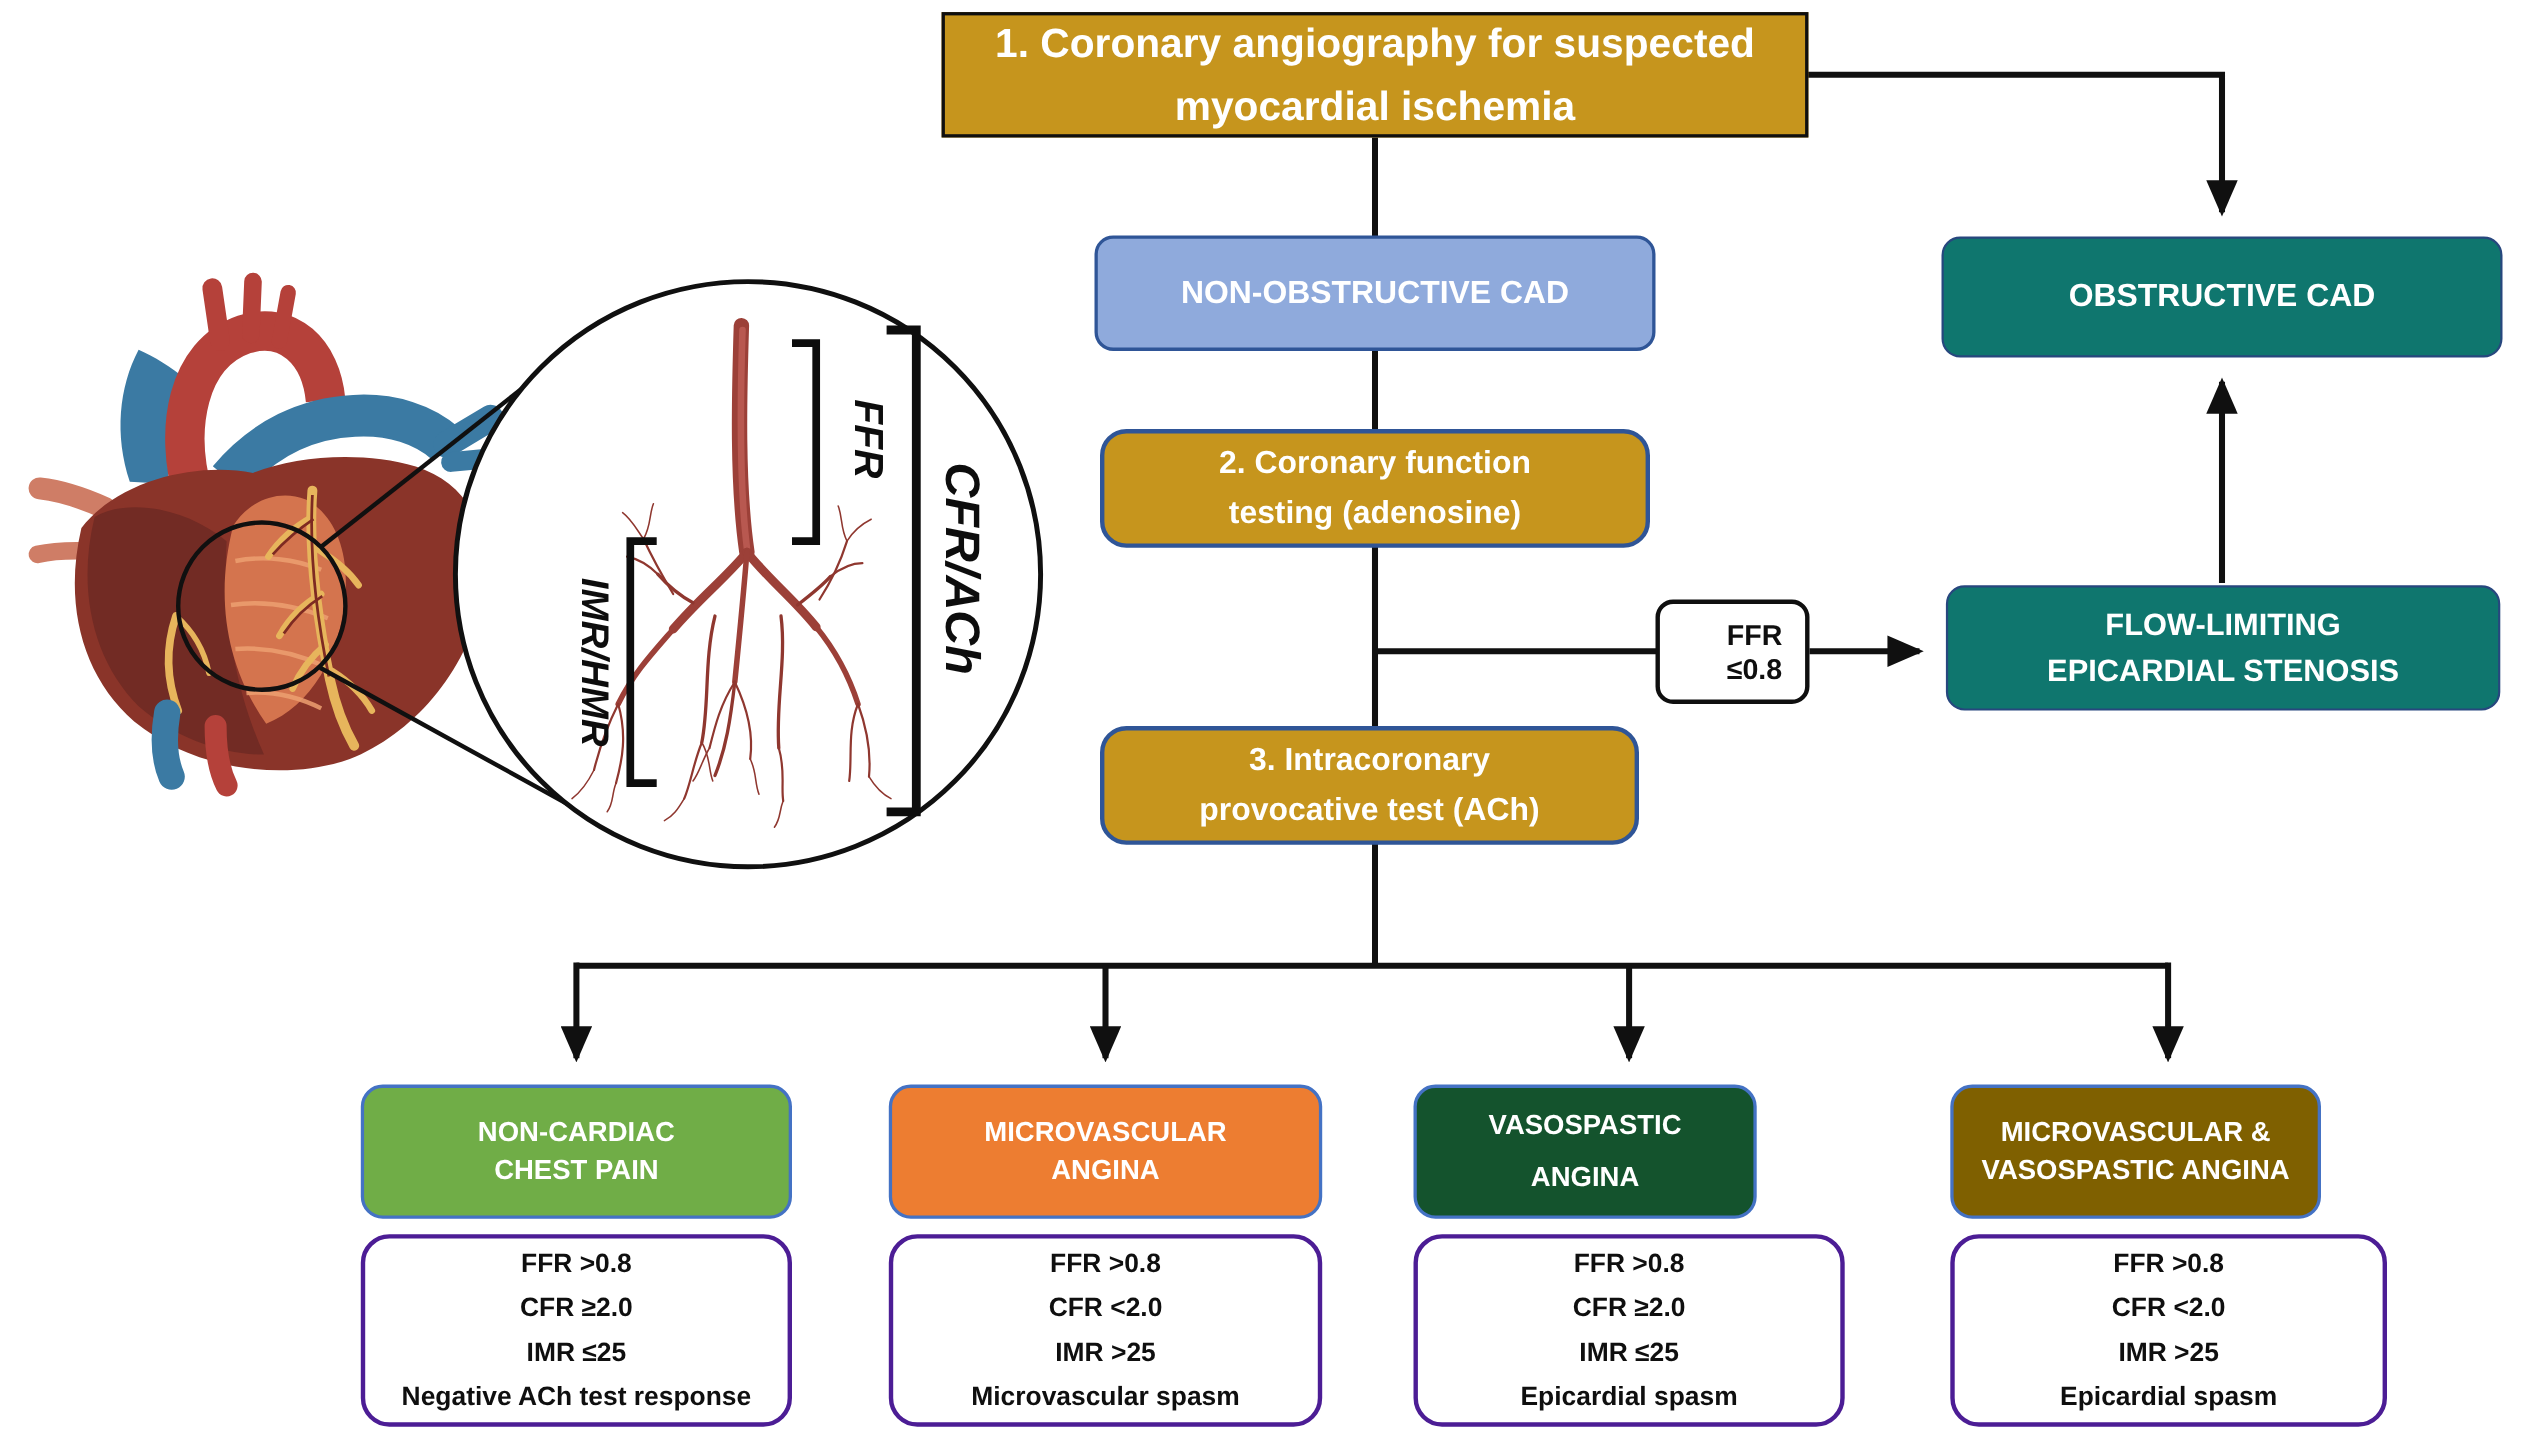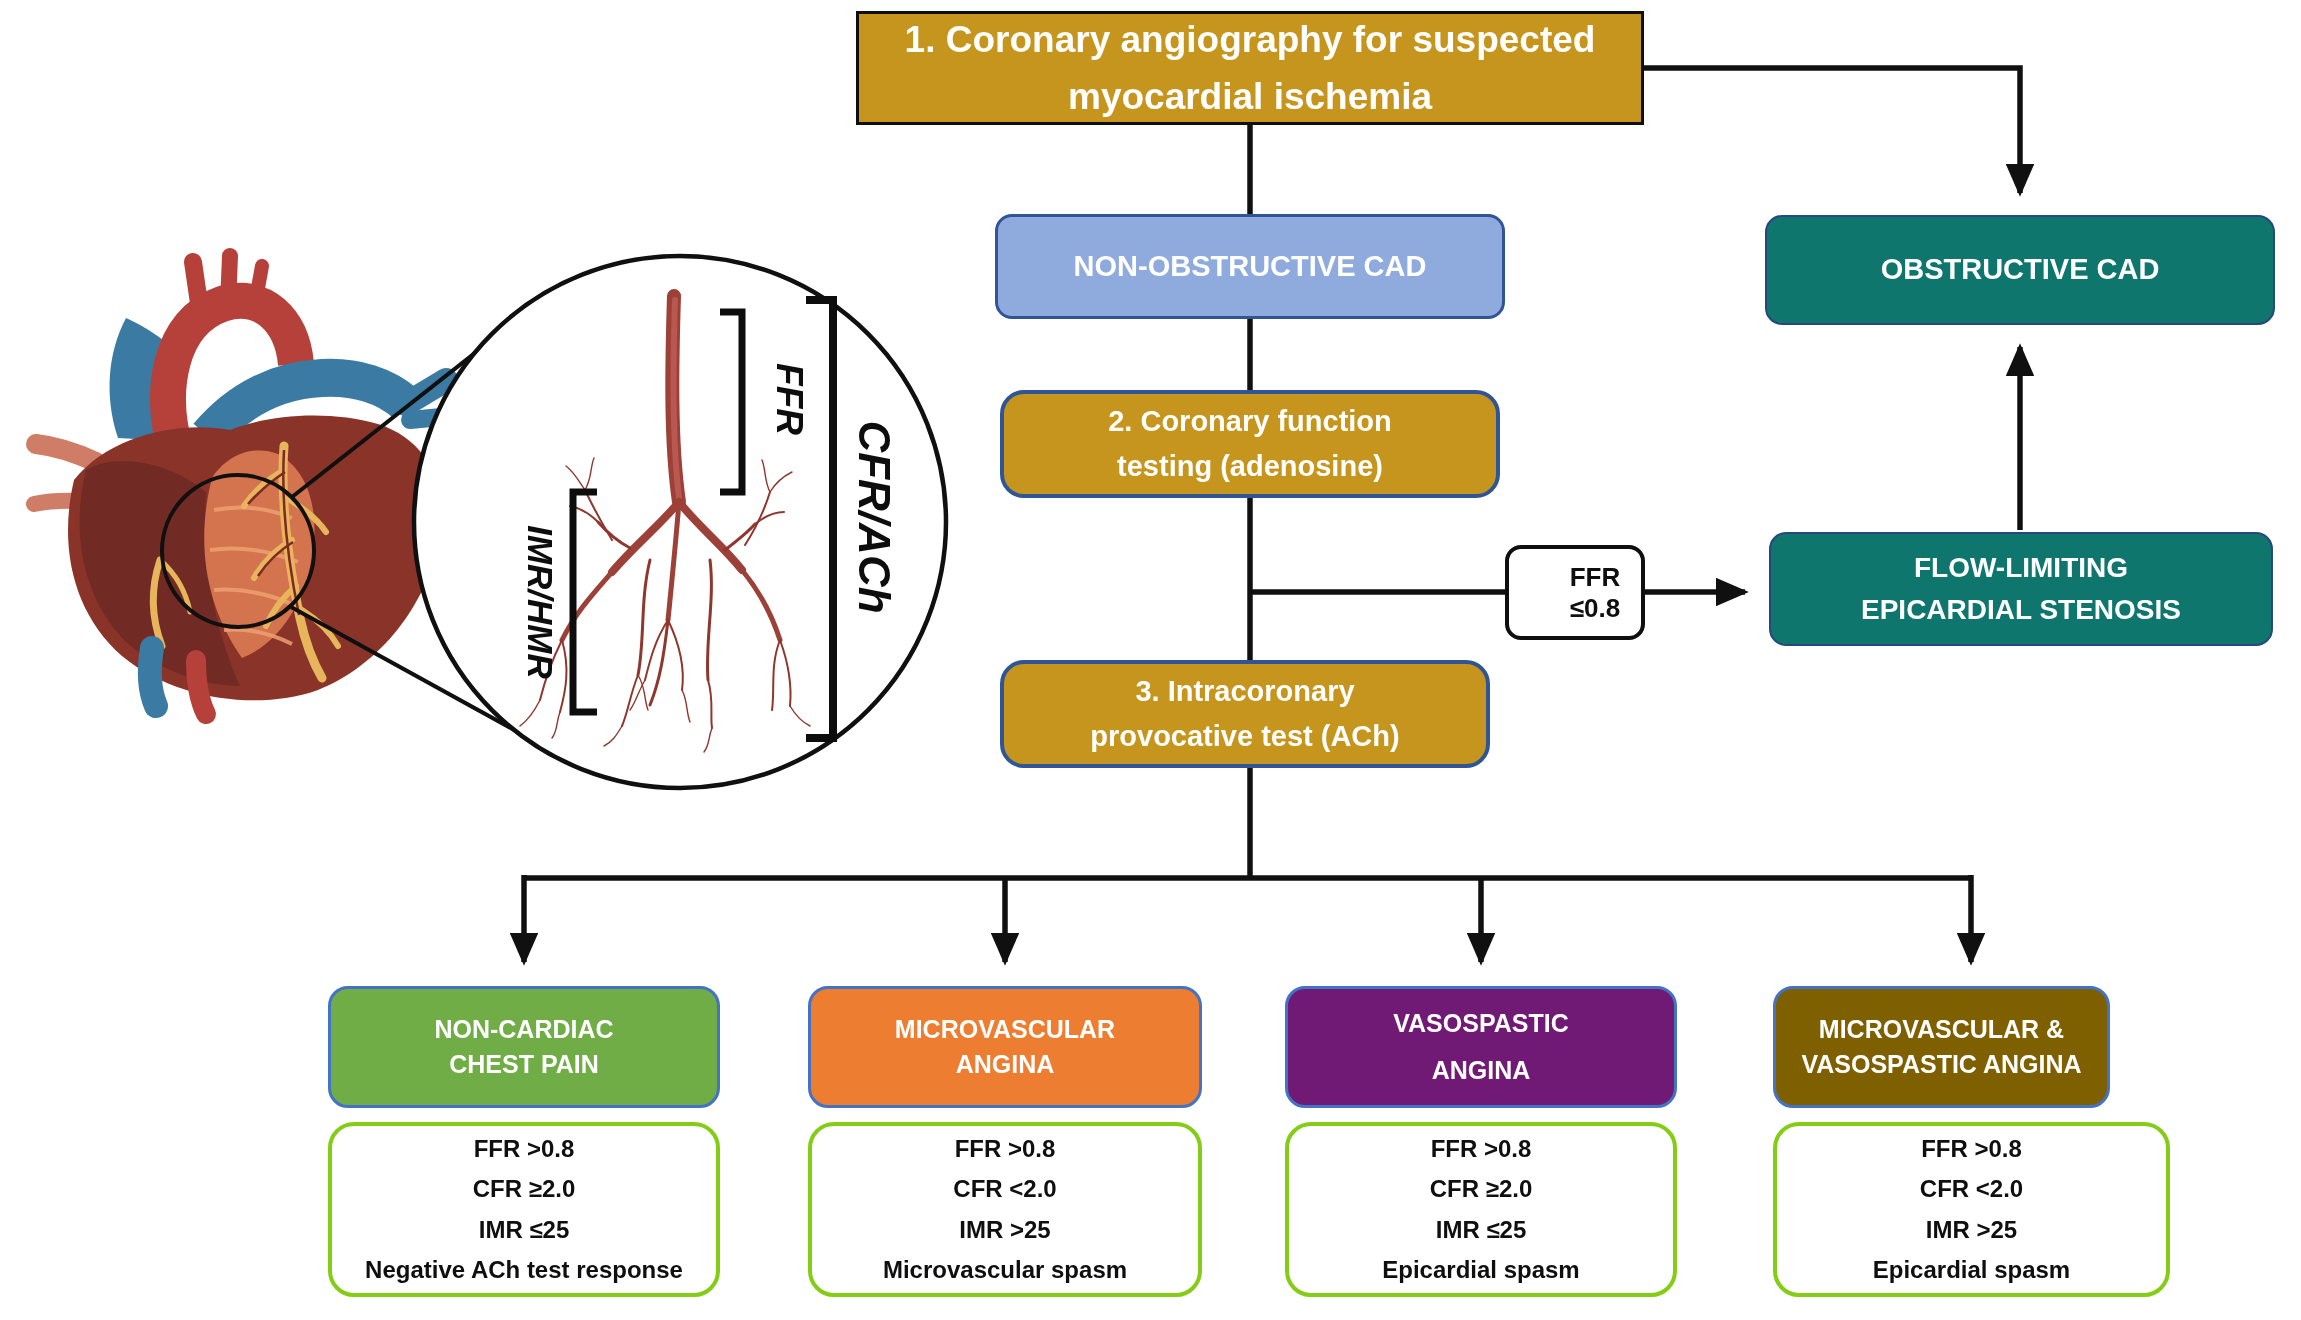--- a/index.html
+++ b/index.html
@@ -12,21 +12,21 @@
   .step1{border:3px solid #0f0f0f;font-size:37px;line-height:1.55;}
   .step23{border:4px solid #2F5597;border-radius:24px;font-size:29px;line-height:1.55;}
   .lightblue{background:#8FAADC;border:3.5px solid #2F5597;border-radius:17px;
              color:#ffffff;font-size:29px;}
   .darkblue{background:#0f766e;border:2px solid #27477e;border-radius:17px;
             color:#ffffff;font-size:29px;line-height:1.5;}
   .condbox{background:#ffffff;border:4px solid #0f0f0f;border-radius:16px;
            color:#0f0f0f;font-size:26px;padding-left:40px;}
   .outcome{border:3px solid #4472C4;border-radius:20px;color:#ffffff;
            font-size:25px;line-height:1.4;}
-  .criteria{background:#ffffff;border:4px solid #84cc16;border-radius:26px;
+  .criteria{background:#ffffff;border:4px solid #4c1d95;border-radius:26px;
             color:#0f0f0f;font-size:24px;line-height:1.68;}
   .insetlabel{position:absolute;white-space:nowrap;color:#0d0d0d;
               font-style:italic;font-weight:700;transform:translate(-50%,-50%) rotate(90deg);}
   .ffrlab{font-size:37px;}
   .cfrlab{font-size:44px;}
   .imrlab{font-size:35px;}
 </style>
 </head>
 <body>
 
@@ -217,21 +217,21 @@
     <div>MICROVASCULAR</div>
     <div>ANGINA</div>
   </div>
   <div class="node criteria" style="left:808px;top:1122px;width:394px;height:175px;">
     <div>FFR &gt;0.8</div>
     <div>CFR &lt;2.0</div>
     <div>IMR &gt;25</div>
     <div>Microvascular spasm</div>
   </div>
 
-  <div class="node outcome" style="left: 1285px; top: 986px; width: 392px; height: 122px; background-color: #701a75; gap: 12px;">
+  <div class="node outcome" style="left: 1285px; top: 986px; width: 312px; height: 122px; background-color: #14532d; gap: 12px;">
     <div>VASOSPASTIC</div>
     <div>ANGINA</div>
   </div>
   <div class="node criteria" style="left:1285px;top:1122px;width:392px;height:175px;">
     <div>FFR &gt;0.8</div>
     <div>CFR ≥2.0</div>
     <div>IMR ≤25</div>
     <div>Epicardial spasm</div>
   </div>
 

